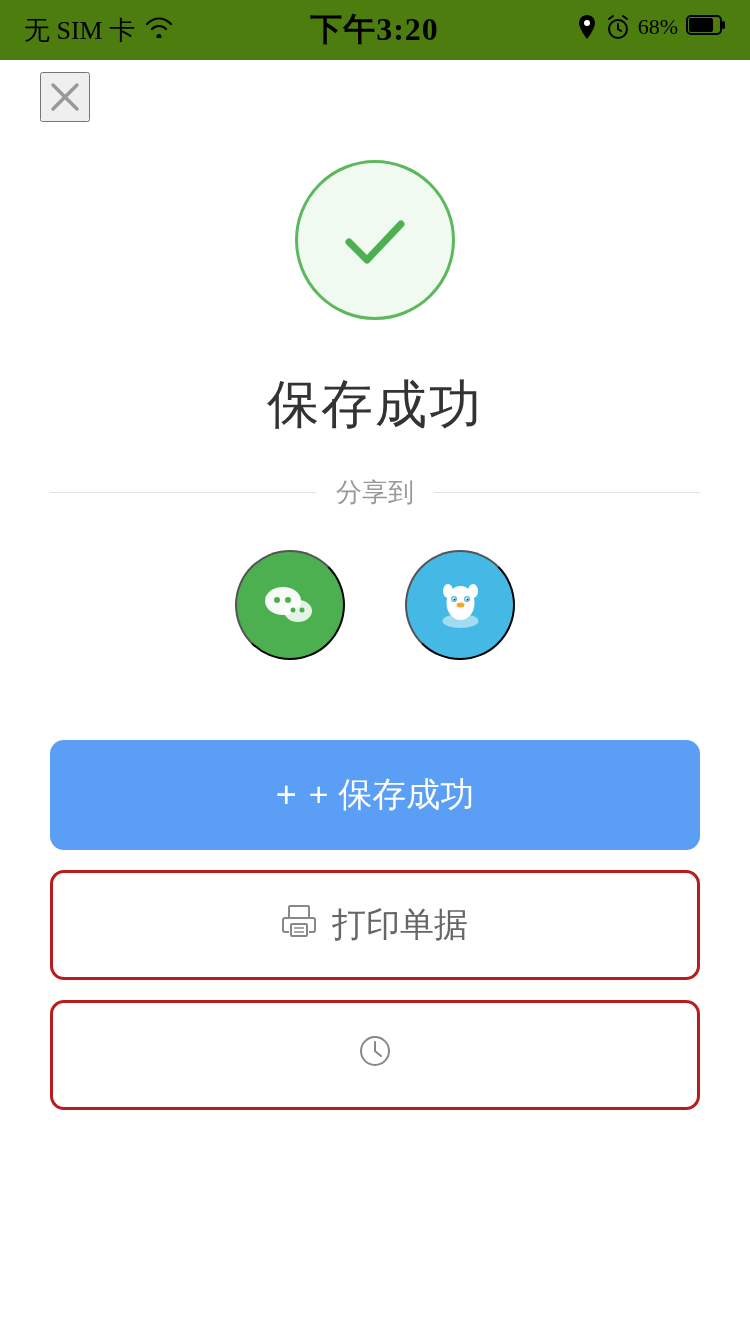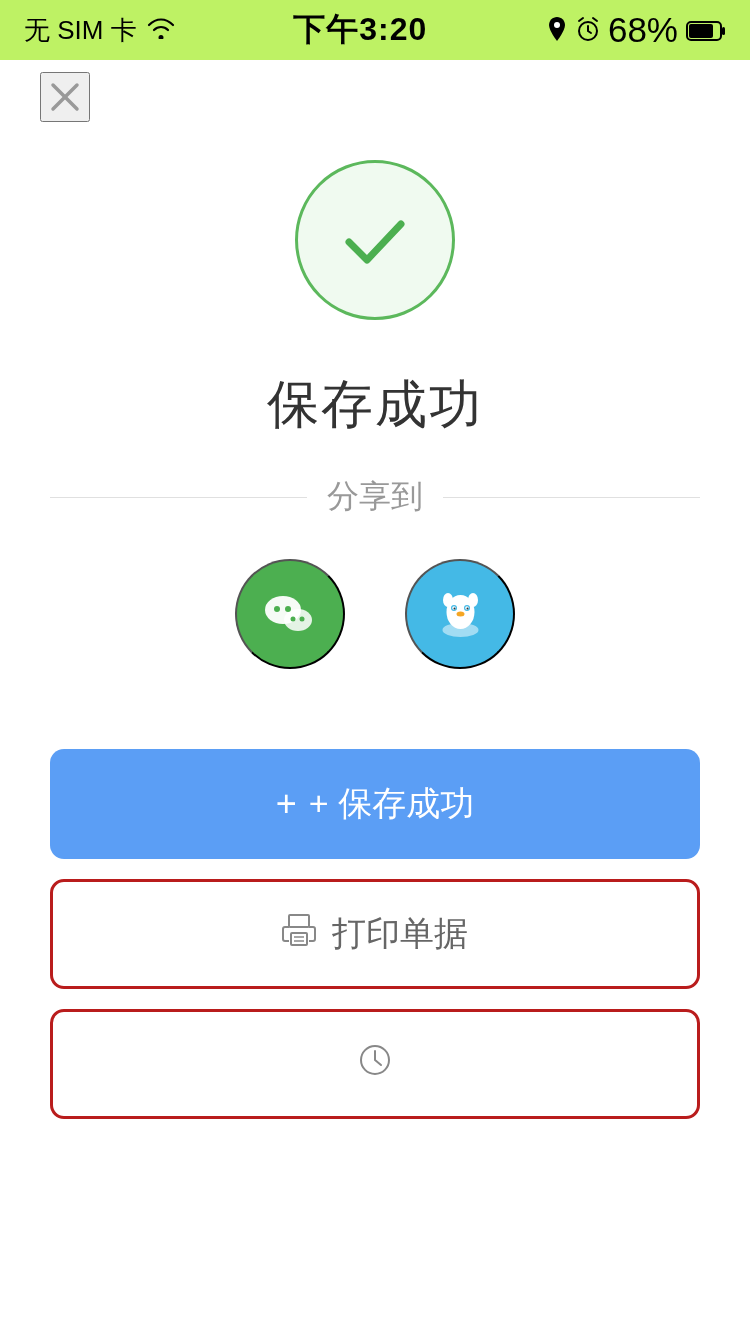--- a/index.html
+++ b/index.html
@@ -11,48 +11,49 @@
       background: #ffffff;
       font-family: -apple-system, "PingFang SC", "Helvetica Neue", sans-serif;
       overflow: hidden;
       position: relative;
     }
 
     
     .status-bar {
       width: 100%;
       height: 60px;
-      background: #bef264;
+      background: #4d7c0f;
       display: flex;
       align-items: center;
       justify-content: space-between;
       padding: 0 24px;
       font-size: 26px;
       color: #000;
+      font-family: Liberation Serif, serif;
     }
 
     .status-left {
       display: flex;
       align-items: center;
       gap: 10px;
       font-size: 26px;
       font-weight: 400;
     }
 
     .status-center {
       font-size: 32px;
       font-weight: 600;
       letter-spacing: 1px;
     }
 
     .status-right {
       display: flex;
       align-items: flex-start;
       gap: 8px;
-      font-size: 35px;
+      font-size: 22px;
     }
 
     
     .close-btn {
       position: absolute;
       top: 72px;
       left: 40px;
       width: 50px;
       height: 50px;
       display: flex;
@@ -110,21 +111,21 @@
     }
 
     .share-divider .line {
       flex: 1;
       height: 1px;
       background: #e0e0e0;
     }
 
     .share-divider .share-text {
       color: #999999;
-      font-size: 32px;
+      font-size: 26px;
       padding: 0 20px;
     }
 
     
     .share-icons {
       display: flex;
       gap: 60px;
       margin-bottom: 80px;
     }
 

